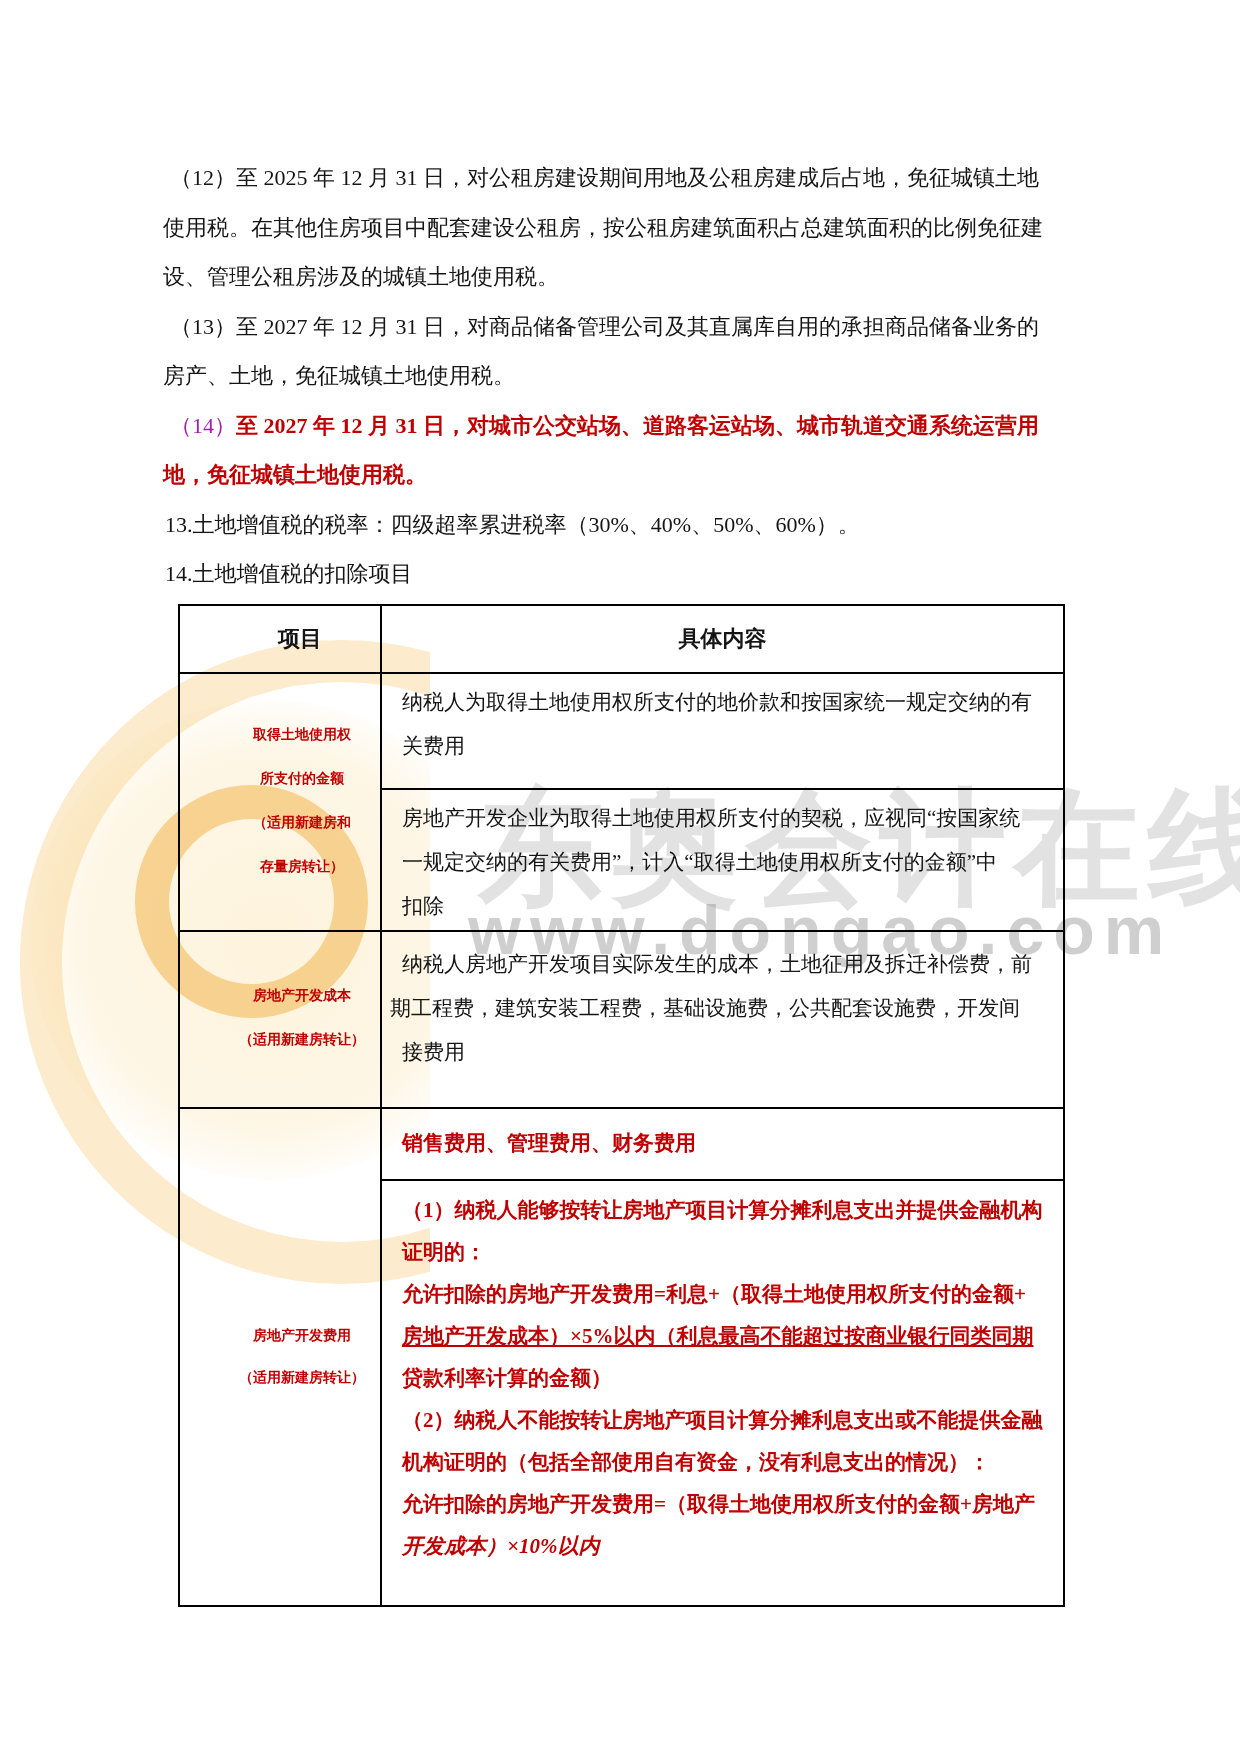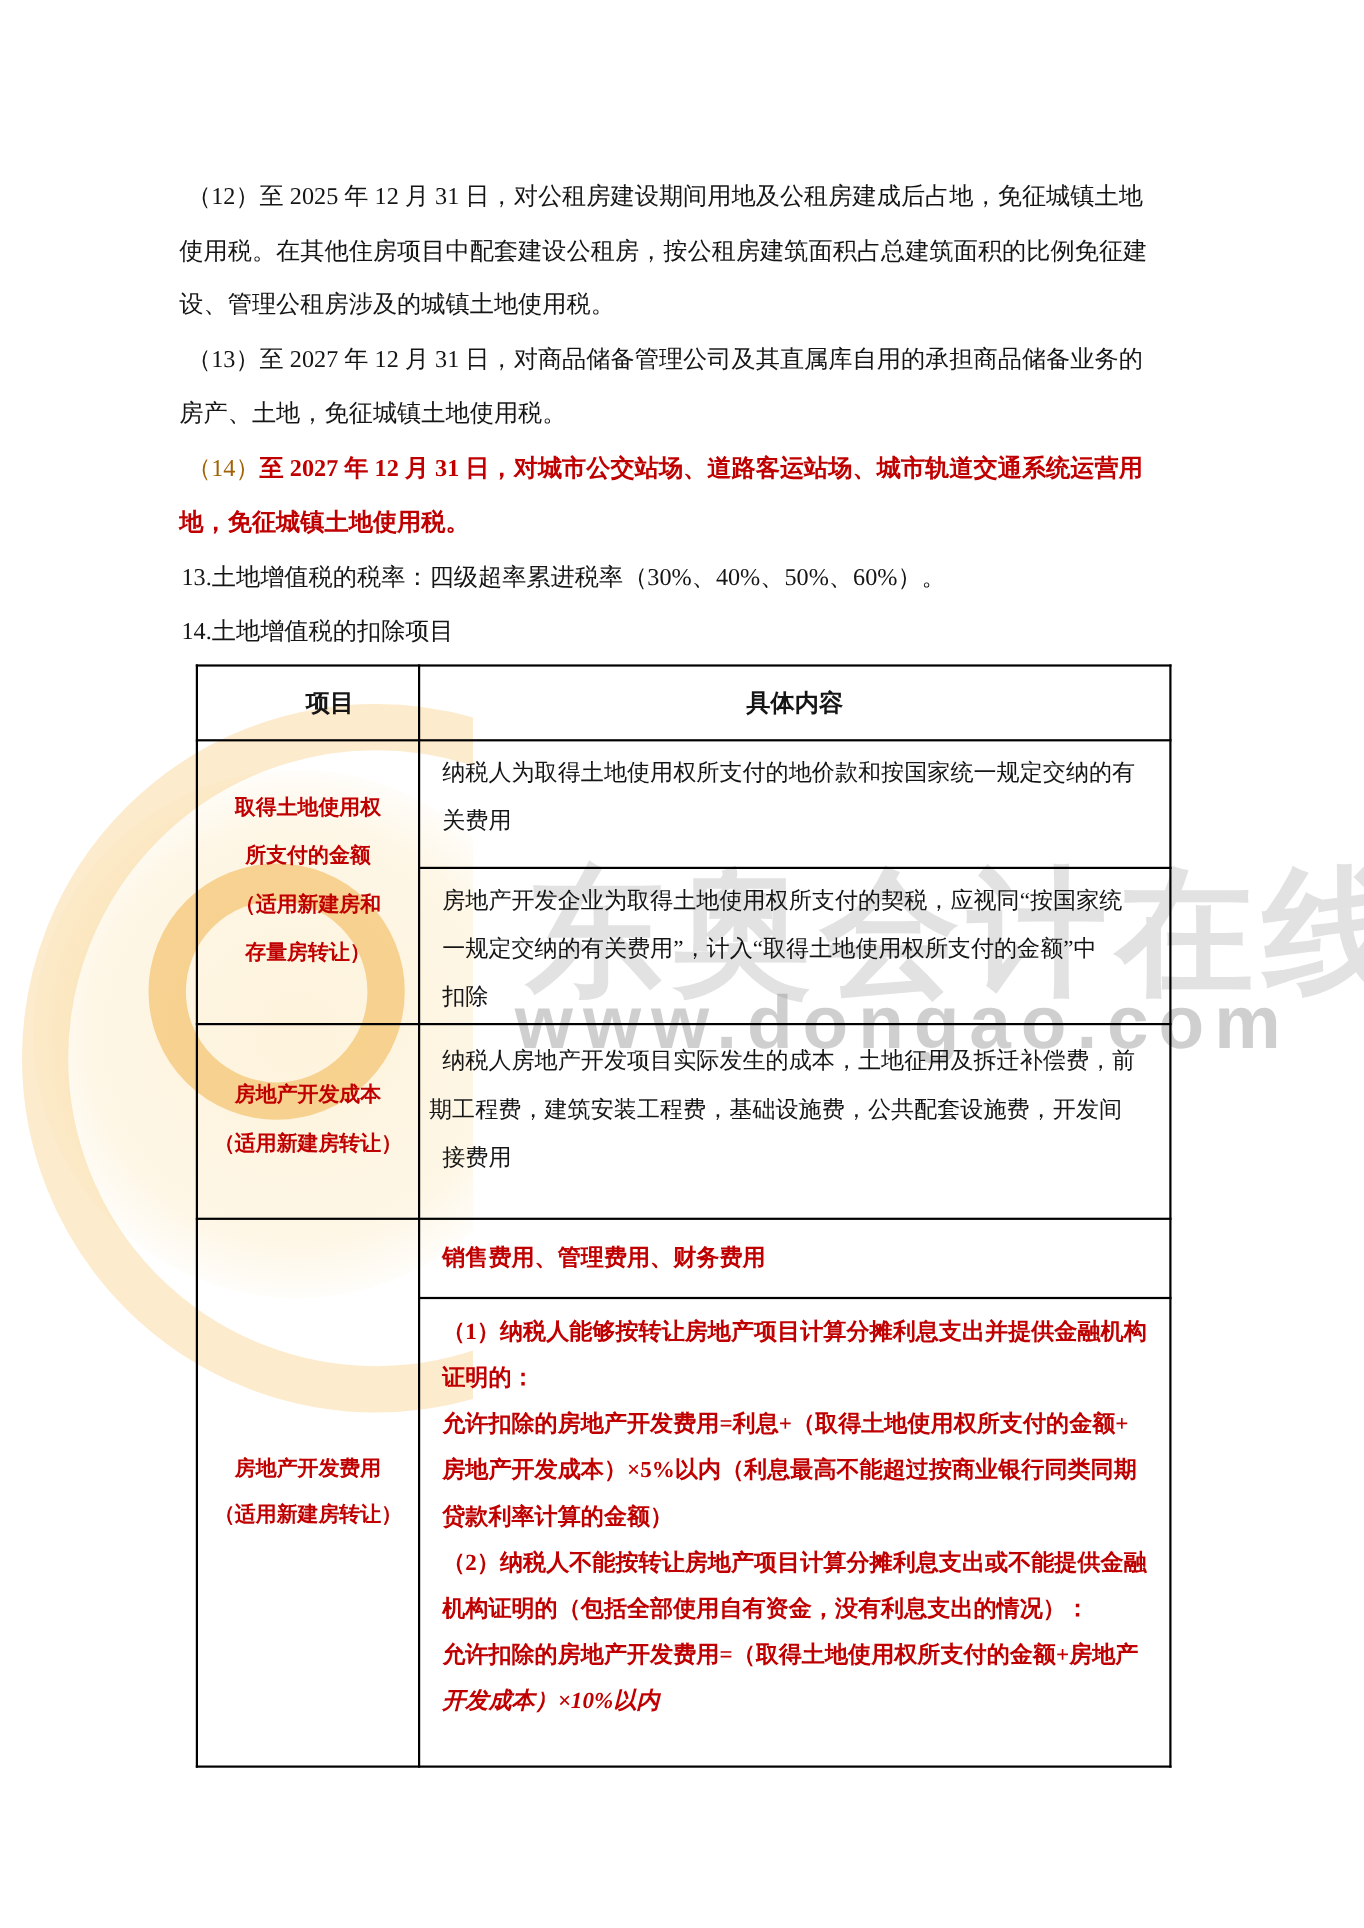--- a/index.html
+++ b/index.html
@@ -7,24 +7,24 @@
     position:relative; width:1240px; height:1753px; margin:0 auto;
     background:#ffffff; overflow:hidden;
     font-family:"Liberation Serif","DejaVu Serif",serif;
   }
   .line {
     position:absolute; white-space:nowrap; height:30px; line-height:30px;
     font-size:22px; color:#151515;
   }
   .tline { font-size:21px; }
   .red { color:#c00000; font-weight:bold; }
-  .black-run { color:#a16207; font-weight:normal; }
+  .black-run { color:#a21caf; font-weight:normal; }
   .tbl-label {
     position:absolute; left:180px; width:200px; text-align:center;
-    white-space:nowrap; height:30px; line-height:30px; font-size:19px;
+    white-space:nowrap; height:30px; line-height:30px; font-size:14px;padding-left:22px;
   }
   .hline { position:absolute; height:2px; background:#000000; }
   .vline { position:absolute; width:2px; background:#000000; }
   
   #wm-logo-clip { position:absolute; left:0; top:600px; width:430px; height:720px; overflow:hidden; pointer-events:none; }
   .wm-glow {
     position:absolute; left:30px; top:100px; width:480px; height:480px; border-radius:50%;
     background:radial-gradient(circle, rgba(250,216,140,0.30) 0%, rgba(250,216,140,0.22) 55%, rgba(250,216,140,0) 75%);
   }
   .wm-ring-big {
@@ -106,20 +106,20 @@
   <div class="line tline" style="left:402px;top:1037px;">接费用</div>
 
   <div class="tbl-label red" style="top:1321px;">房地产开发费用</div>
   <div class="tbl-label red" style="top:1363px;">（适用新建房转让）</div>
 
   <div class="line tline red" style="left:402px;top:1128px;">销售费用、管理费用、财务费用</div>
 
   <div class="line tline red" style="left:402px;top:1195px;">（1）纳税人能够按转让房地产项目计算分摊利息支出并提供金融机构</div>
   <div class="line tline red" style="left:402px;top:1237px;">证明的：</div>
   <div class="line tline red" style="left:402px;top:1279px;">允许扣除的房地产开发费用=利息+（取得土地使用权所支付的金额+</div>
-  <div class="line tline red" style="left:402px;top:1321px;">房地产开发成本）×5%以内（利息最高不能超过按商业银行同类同期</div>
+  <div class="line tline red" style="left:402px;top:1321px;text-decoration:underline;">房地产开发成本）×5%以内（利息最高不能超过按商业银行同类同期</div>
   <div class="line tline red" style="left:402px;top:1363px;text-align:center;">贷款利率计算的金额）</div>
   <div class="line tline red" style="left:402px;top:1405px;">（2）纳税人不能按转让房地产项目计算分摊利息支出或不能提供金融</div>
   <div class="line tline red" style="left:402px;top:1447px;">机构证明的（包括全部使用自有资金，没有利息支出的情况）：</div>
   <div class="line tline red" style="left:402px;top:1489px;">允许扣除的房地产开发费用=（取得土地使用权所支付的金额+房地产</div>
   <div class="line tline red" style="left:402px;top:1531px;font-style:italic;">开发成本）×10%以内</div>
 
 </div>
 
 </body></html>

